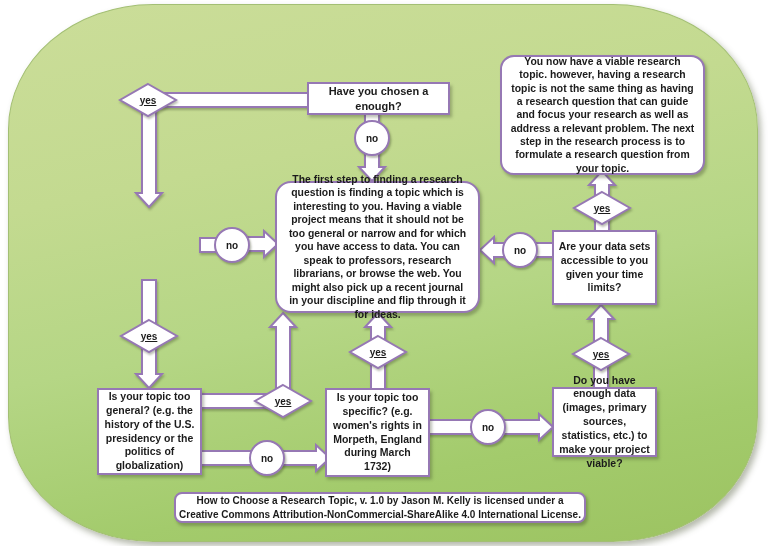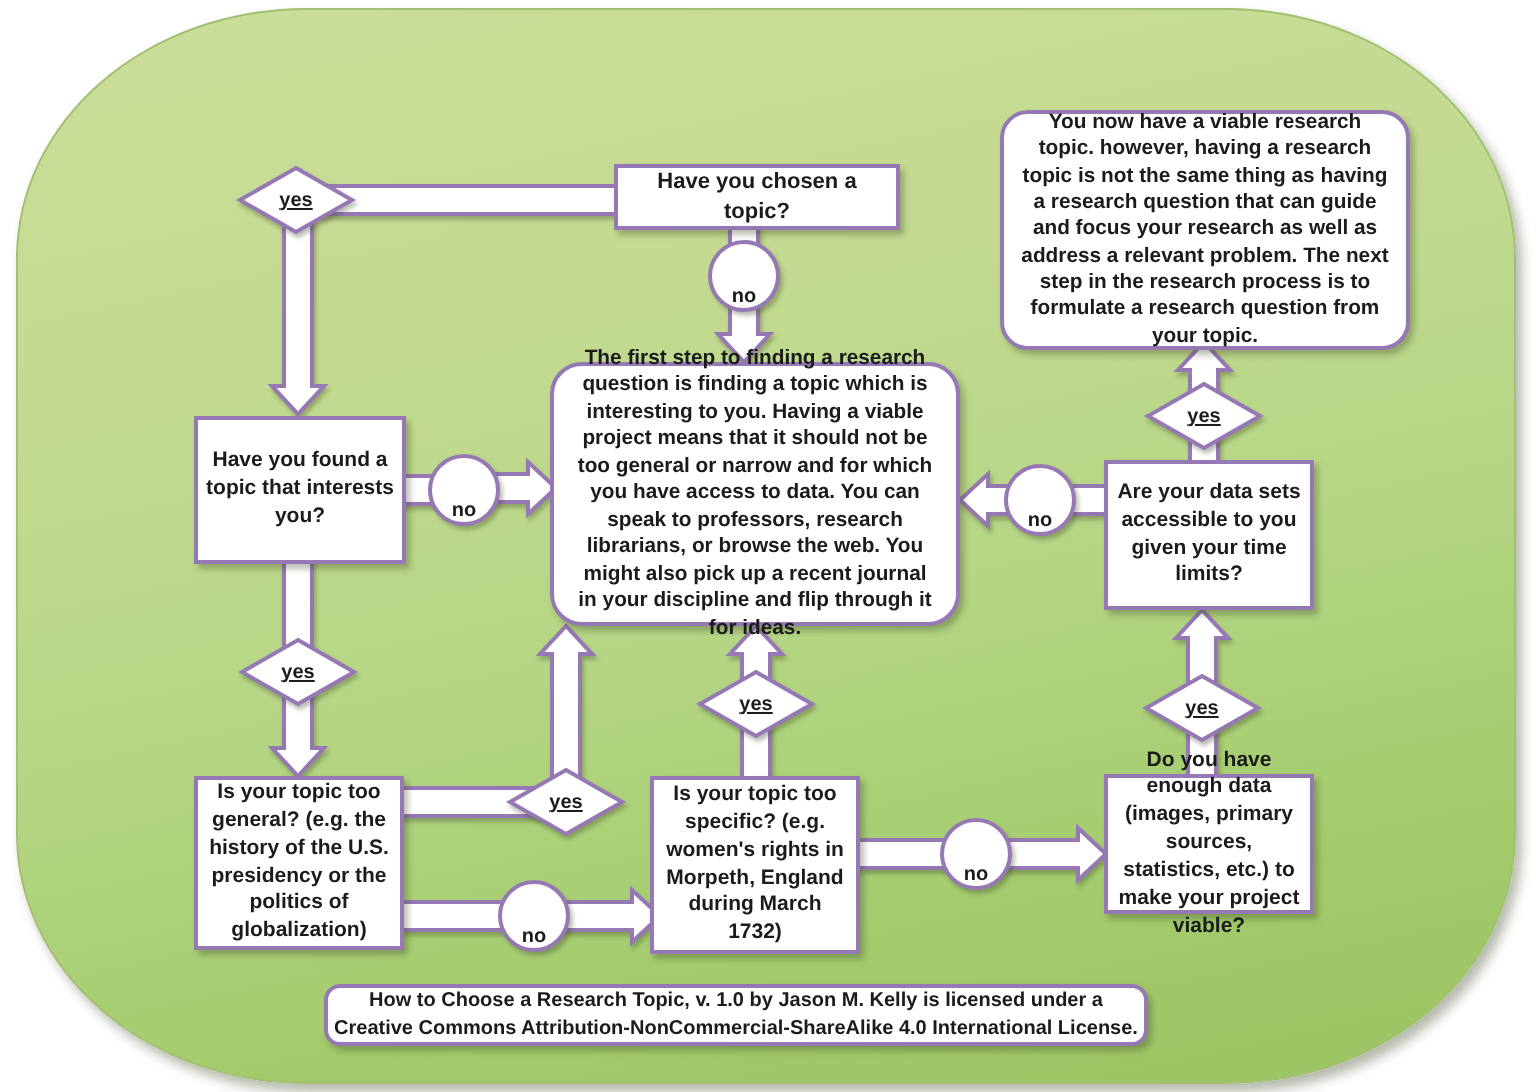--- a/index.html
+++ b/index.html
@@ -29,40 +29,40 @@
     box-shadow:2px 2.5px 3px rgba(60,70,40,0.35);
   }
   .rbox{
     position:absolute;background:#ffffff;border:2px solid var(--accent);
     display:flex;align-items:center;justify-content:center;text-align:center;
     box-sizing:border-box;box-shadow:2px 2.5px 3px rgba(60,70,40,0.35);
   }
   .title-box{left:190px;top:8px;width:382px;height:41px;border-radius:10px;font-size:23px;font-weight:400;letter-spacing:0.2px;}
   .callout-box{left:500px;top:55px;width:205px;height:120px;border-radius:14px;font-size:10.4px;line-height:1.28;font-weight:600;padding:16px 8px;}
   .center-box{left:275px;top:181px;width:205px;height:132px;border-radius:16px;font-size:10.4px;line-height:1.3;font-weight:600;padding:4px 9px;}
-  .license-box{left:162px;top:492px;width:412px;height:31px;border-radius:8px;font-size:10px;line-height:1.35;font-weight:700;flex-direction:column;}
+  .license-box{left:174px;top:492px;width:412px;height:31px;border-radius:8px;font-size:10px;line-height:1.35;font-weight:700;flex-direction:column;}
 
   .box-chosen{left:307px;top:82px;width:143px;height:33px;font-size:11px;}
   .box-found{left:97px;top:208px;width:106px;height:74px;}
   .box-general{left:97px;top:388px;width:105px;height:87px;}
   .box-specific{left:325px;top:388px;width:105px;height:89px;}
   .box-data{left:552px;top:387px;width:105px;height:70px;}
   .box-datasets{left:552px;top:230px;width:105px;height:75px;}
 
   .diamond{position:absolute;width:60px;height:36px;filter:drop-shadow(1.5px 2px 1px rgba(60,70,40,0.35));}
   .diamond svg{position:absolute;left:0;top:0;}
   .diamond .dlabel{
     position:absolute;left:0;top:0;width:100%;height:100%;
     display:flex;align-items:center;justify-content:center;
     font-size:10px;font-weight:600;text-decoration:underline;
   }
   .nocircle{
     position:absolute;width:36px;height:36px;border-radius:50%;
     background:#ffffff;border:2px solid var(--accent);box-sizing:border-box;
-    display:flex;align-items:flex-end;justify-content:center;
+    display:flex;align-items:center;justify-content:center;
     font-size:10px;font-weight:600;
     box-shadow:1.5px 2px 2px rgba(60,70,40,0.35);
   }
 </style>
 </head>
 <body>
 
 <div class="canvas">
 
   <div class="blob"></div>
@@ -89,24 +89,21 @@
     <path d="M272,451 L316,451 L316,445 L330,458 L316,471 L316,465 L272,465 Z"></path>
     <path d="M371,345 L371,327 L365,327 L378,313 L391,327 L385,327 L385,345 Z"></path>
     <path d="M494,420 L539,420 L539,414 L553,427 L539,440 L539,434 L494,434 Z"></path>
     <path d="M594,348 L594,319 L588,319 L601,305 L614,319 L608,319 L608,348 Z"></path>
     <path d="M514,243 L494,243 L494,237 L480,250 L494,263 L494,257 L514,257 Z"></path>
     <path d="M595,200 L595,185 L589,185 L602,171 L615,185 L609,185 L609,200 Z"></path>
   </svg>
 
 
   <div class="qbox box-chosen">
-    <span>Have you chosen a topic?</span>
-  </div>
-  <div class="qbox box-found">
-    <span>Have you found a topic that interests you?</span>
+    <span>Have you chosen a enough?</span>
   </div>
   <div class="qbox box-general">
     <span>Is your topic too general? (e.g. the history of the U.S. presidency or the politics of globalization)</span>
   </div>
   <div class="qbox box-specific">
     <span>Is your topic too specific? (e.g. women's rights in Morpeth, England during March 1732)</span>
   </div>
   <div class="qbox box-data">
     <span>Do you have enough data (images, primary sources, statistics, etc.) to make your project viable?</span>
   </div>

